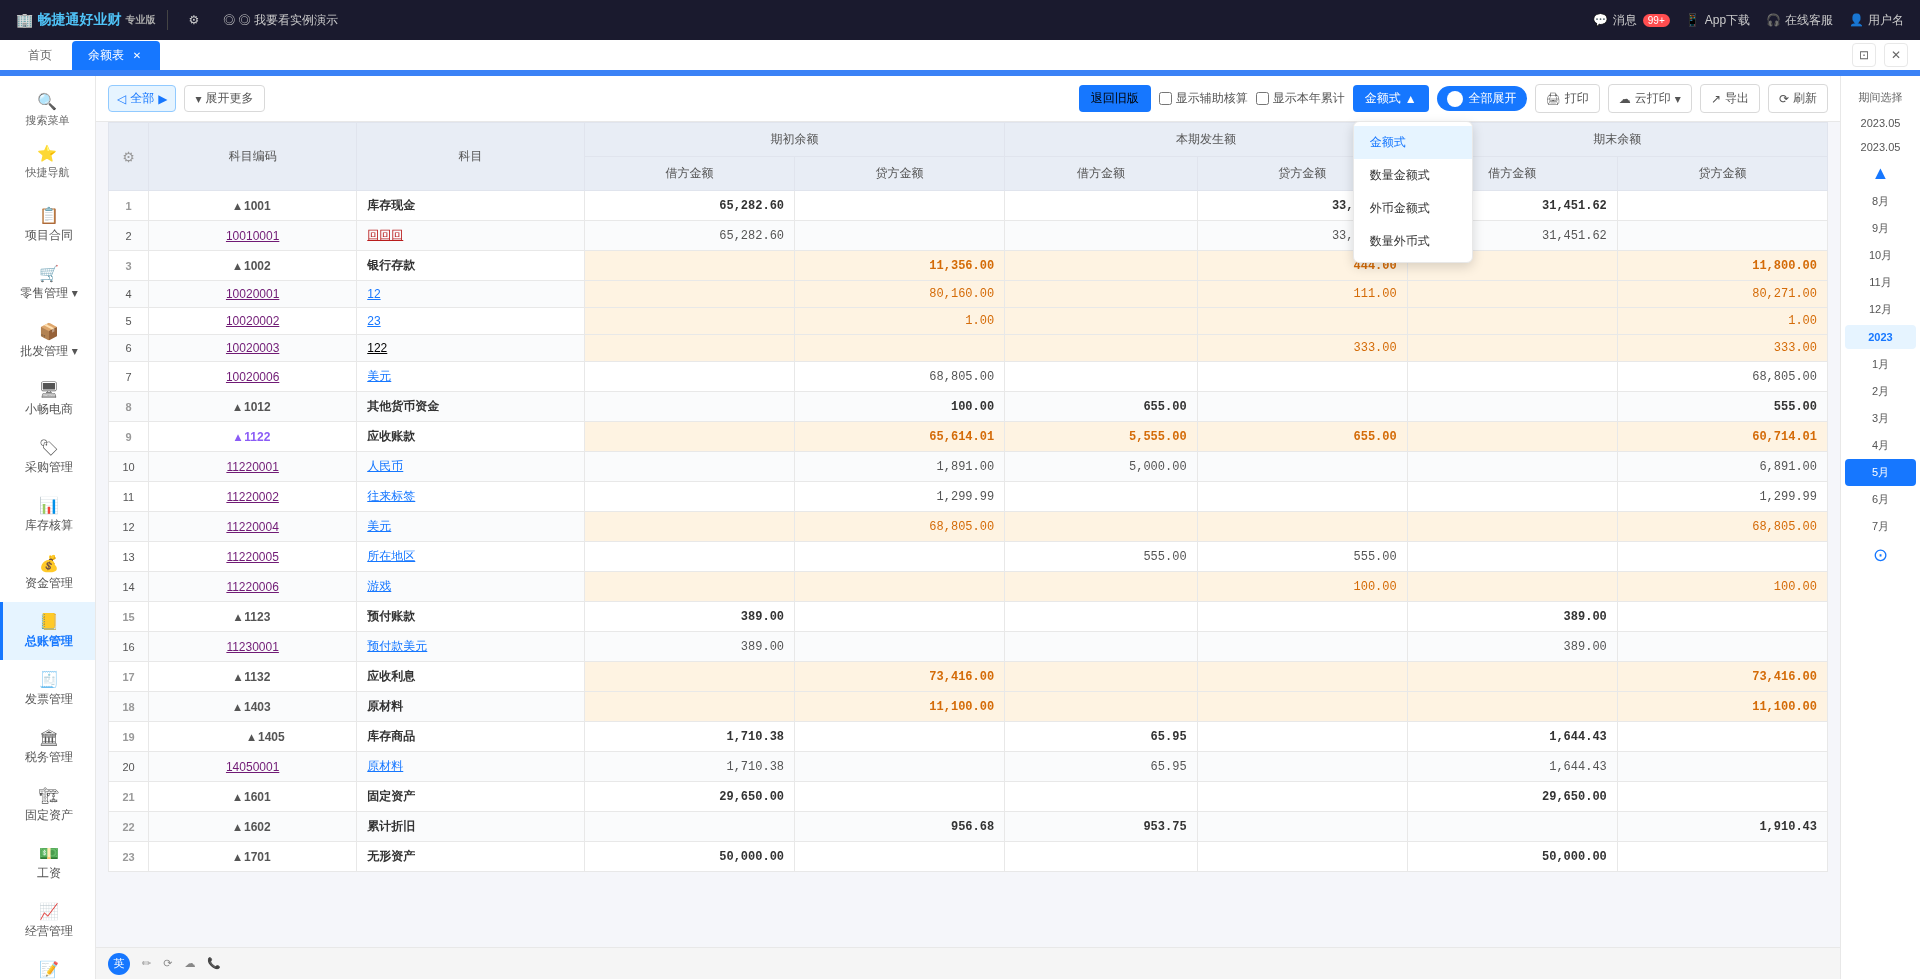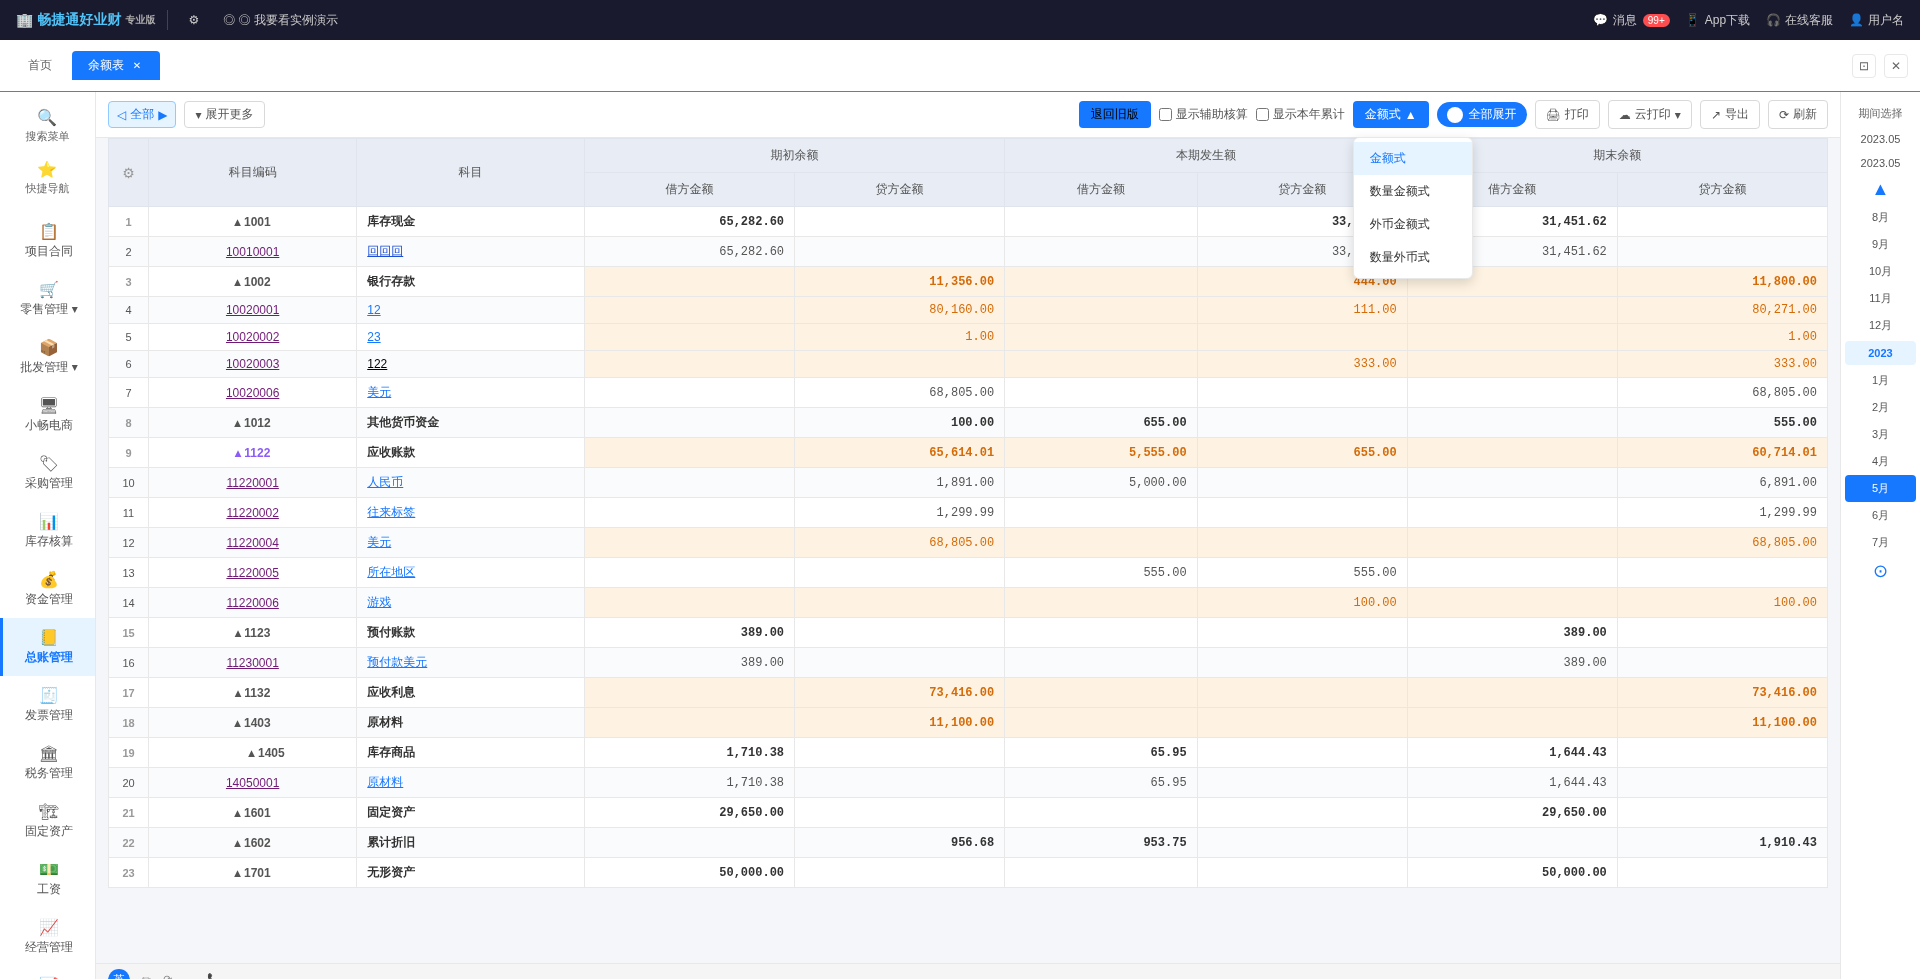--- a/index.html
+++ b/index.html
@@ -9,21 +9,21 @@
     .top-bar { height: 40px; background: #1a1a2e; display: flex; align-items: center; justify-content: space-between; padding: 0 16px; color: #fff; }
     .top-bar-left { display: flex; align-items: center; gap: 12px; }
     .app-logo { color: #4fc3f7; font-size: 14px; font-weight: bold; display: flex; align-items: center; gap: 4px; }
     .top-nav { display: flex; align-items: center; gap: 8px; font-size: 12px; }
     .top-nav-item { color: #ccc; cursor: pointer; padding: 4px 8px; }
     .top-bar-right { display: flex; align-items: center; gap: 16px; font-size: 12px; color: #ccc; }
     .top-bar-right span { cursor: pointer; display: flex; align-items: center; gap: 4px; }
     .notif-badge { background: #ff4d4f; color: #fff; font-size: 10px; padding: 1px 5px; border-radius: 8px; margin-left: 2px; }
 
     
-    .tab-bar { height: 52px; background: #fff; display: flex; align-items: center; padding: 0 12px; border-bottom: 1px solid #3b82f6; gap: 4px; }
+    .tab-bar { height: 36px; background: #fff; display: flex; align-items: center; padding: 0 12px; border-bottom: 6px solid #3b82f6; gap: 4px; }
     .tab-item { padding: 6px 16px; border-radius: 4px 4px 0 0; cursor: pointer; font-size: 12px; display: flex; align-items: center; gap: 6px; }
     .tab-item.home { color: #666; }
     .tab-item.active { background: #1677ff; color: #fff; }
     .tab-close { width: 14px; height: 14px; border-radius: 50%; display: flex; align-items: center; justify-content: center; font-size: 10px; cursor: pointer; }
     .win-controls { margin-left: auto; display: flex; gap: 8px; }
     .win-btn { width: 24px; height: 24px; border-radius: 4px; display: flex; align-items: center; justify-content: center; cursor: pointer; font-size: 12px; color: #666; border: 1px solid #e8e8e8; }
 
     
     .main-layout { display: flex; height: calc(979px - 76px); }
 
@@ -302,21 +302,21 @@
     <td class="number ">33,830.98</td>
     <td class="number ">31,451.62</td>
     <td class="number "></td>
   </tr>
             <tr class="child-row">
     <td class="row-num text-center">2</td>
     <td class="text-center">
       <span class="code-link">10010001</span>
     </td>
     <td class="text-left">
-      <span class="code-link" style="color:#1d4ed8;text-decoration:underline;">回回回</span>
+      <span class="code-link" style="color:#b91c1c;text-decoration:underline;">回回回</span>
     </td>
     <td class="number ">65,282.60</td>
     <td class="number "></td>
     <td class="number "></td>
     <td class="number ">33,830.98</td>
     <td class="number ">31,451.62</td>
     <td class="number "></td>
   </tr>
             <tr class="parent-row">
     <td class="row-num text-center">3</td>

